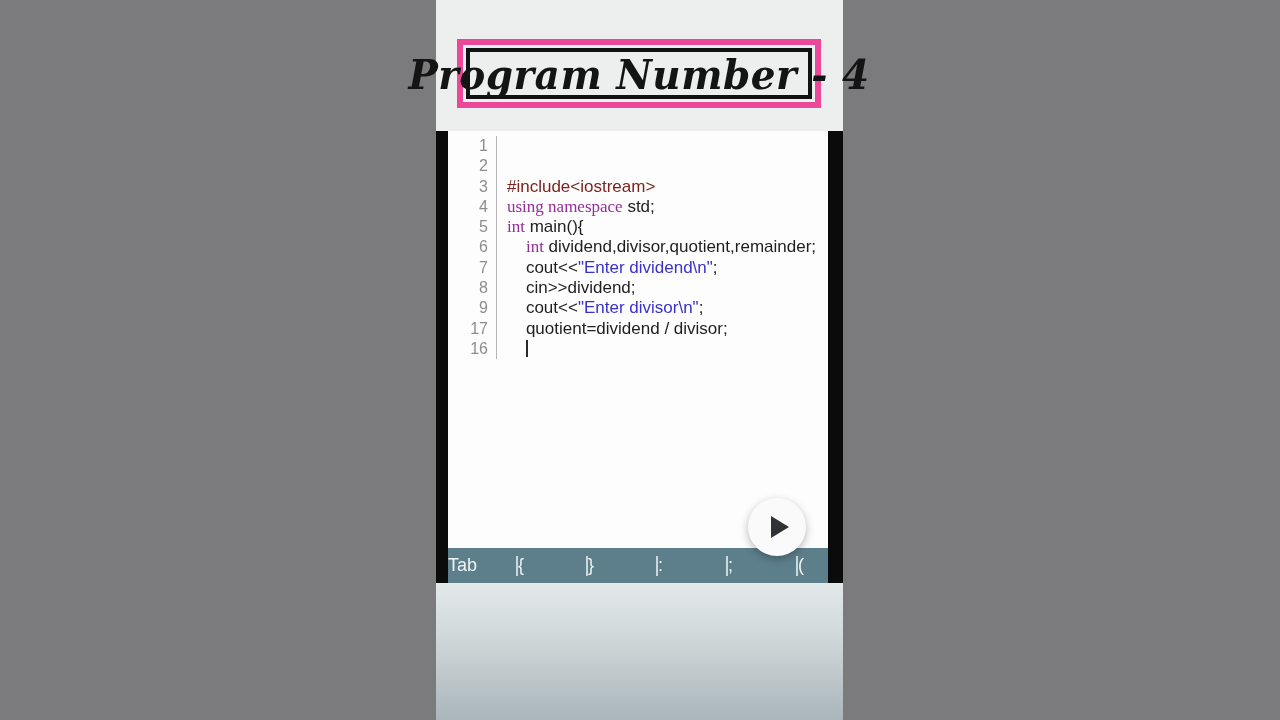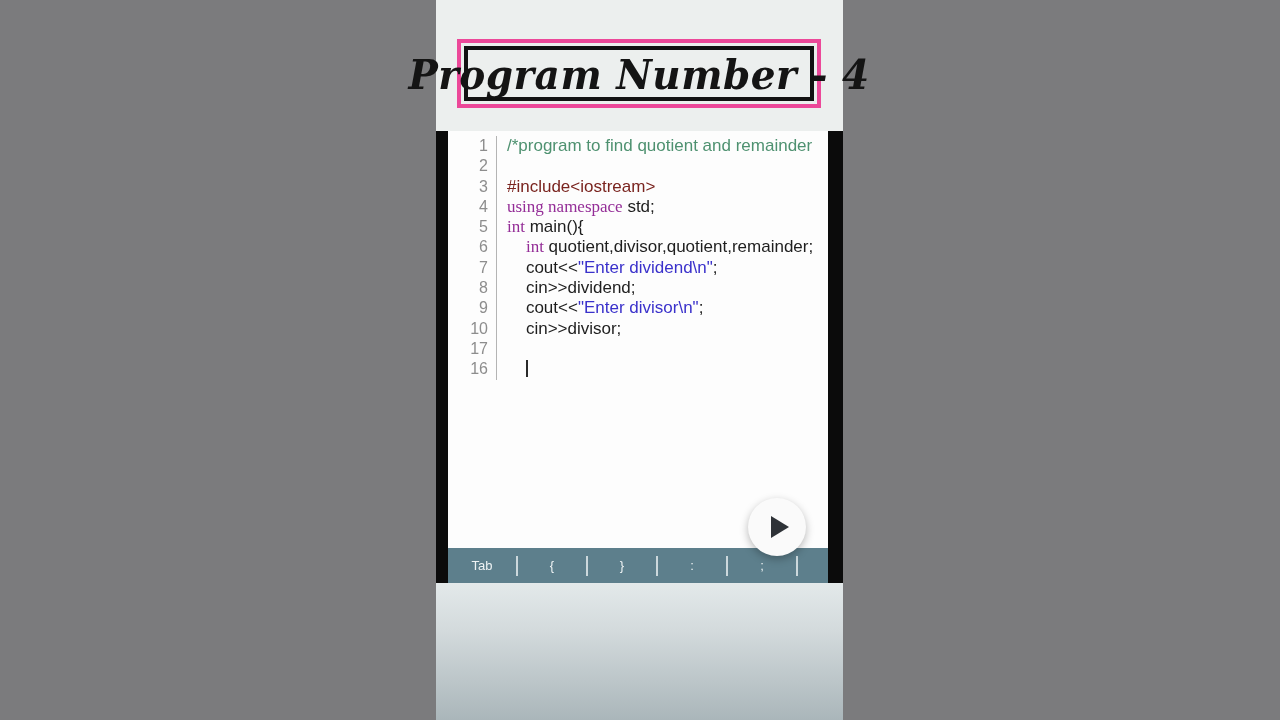--- a/index.html
+++ b/index.html
@@ -15,21 +15,21 @@
   .video-col{position:absolute;left:436px;top:0;width:407px;height:720px;}
 
   
   .banner{
     position:absolute;left:0;top:0;width:407px;height:131px;
     background:var(--banner-bg,#ecefee);
   }
   .title-box{
     position:absolute;left:21px;top:39px;width:364px;height:69px;
     box-sizing:border-box;
-    border:4px solid #ec4899;
+    border:6px solid #ec4899;
     box-shadow:inset 0 0 0 3px var(--banner-bg,#ecefee), inset 0 0 0 7px #121212;
     display:flex;align-items:center;justify-content:center;
   }
   .title-text{
     font-family:"DejaVu Serif", serif;
     font-style:italic;font-weight:bold;
     font-size:39px;color:#141414;letter-spacing:.5px;
     transform:scaleY(1.05);
     white-space:nowrap;
   }
@@ -68,22 +68,22 @@
     vertical-align:-3px;
   }
 
   
   .toolbar{
     position:absolute;left:0;top:417px;width:380px;height:35px;
     background:var(--toolbar-bg,#5d7f8c);
     display:flex;align-items:center;overflow:hidden;
   }
   .tb-key{
-    width:68px;flex:none;text-align:center;
-    color:#eef3f4;font-size:13px;
+    width:68px;flex:none;text-align:left;
+    color:#eef3f4;font-size:18px;
     cursor:pointer;
   }
   .tb-sep{width:2px;height:20px;flex:none;background:#dfe7ea;opacity:.85;}
 
   
   .play-fab{
     position:absolute;left:312px;top:498px;width:58px;height:58px;
     border-radius:50%;background:#fafafa;
     box-shadow:0 3px 8px rgba(0,0,0,.28);
     display:flex;align-items:center;justify-content:center;
@@ -115,60 +115,56 @@
       <span class="title-text">Program Number - 4</span>
     </div>
   </div>
 
   <div class="phone">
     <div class="screen">
       <div class="editor">
         <div>
             <div class="code-row">
               <div class="ln">1</div>
-              <div class="code"><span class="tok-comment">/*program to find quotient and remainder</span></div>
             </div>
             <div class="code-row">
               <div class="ln">2</div>
               <div class="code"></div>
             </div>
             <div class="code-row">
               <div class="ln">3</div>
               <div class="code"><span class="tok-preproc">#include&lt;iostream&gt;</span></div>
             </div>
             <div class="code-row">
               <div class="ln">4</div>
               <div class="code"><span class="tok-keyword">using namespace</span><span class="tok-plain"> std;</span></div>
             </div>
             <div class="code-row">
               <div class="ln">5</div>
               <div class="code"><span class="tok-keyword">int</span><span class="tok-plain"> main(){</span></div>
             </div>
             <div class="code-row">
               <div class="ln">6</div>
-              <div class="code"><span class="tok-plain">    </span><span class="tok-keyword">int</span><span class="tok-plain"> quotient,divisor,quotient,remainder;</span></div>
+              <div class="code"><span class="tok-plain">    </span><span class="tok-keyword">int</span><span class="tok-plain"> dividend,divisor,quotient,remainder;</span></div>
             </div>
             <div class="code-row">
               <div class="ln">7</div>
               <div class="code"><span class="tok-plain">    cout&lt;&lt;</span><span class="tok-string">"Enter dividend\n"</span><span class="tok-plain">;</span></div>
             </div>
             <div class="code-row">
               <div class="ln">8</div>
               <div class="code"><span class="tok-plain">    cin&gt;&gt;dividend;</span></div>
             </div>
             <div class="code-row">
               <div class="ln">9</div>
               <div class="code"><span class="tok-plain">    cout&lt;&lt;</span><span class="tok-string">"Enter divisor\n"</span><span class="tok-plain">;</span></div>
             </div>
             <div class="code-row">
-              <div class="ln">10</div>
-              <div class="code"><span class="tok-plain">    cin&gt;&gt;divisor;</span></div>
-            </div>
-            <div class="code-row">
               <div class="ln">17</div>
+              <div class="code"><span class="tok-plain">    quotient=dividend / divisor;</span></div>
             </div>
             <div class="code-row">
               <div class="ln">16</div>
               <div class="code"><span class="tok-plain">    </span><span class="caret"></span></div>
             </div>
           </div>
       </div>
       <div class="toolbar">
           <div class="tb-key">Tab</div>
           <div class="tb-sep"></div>

